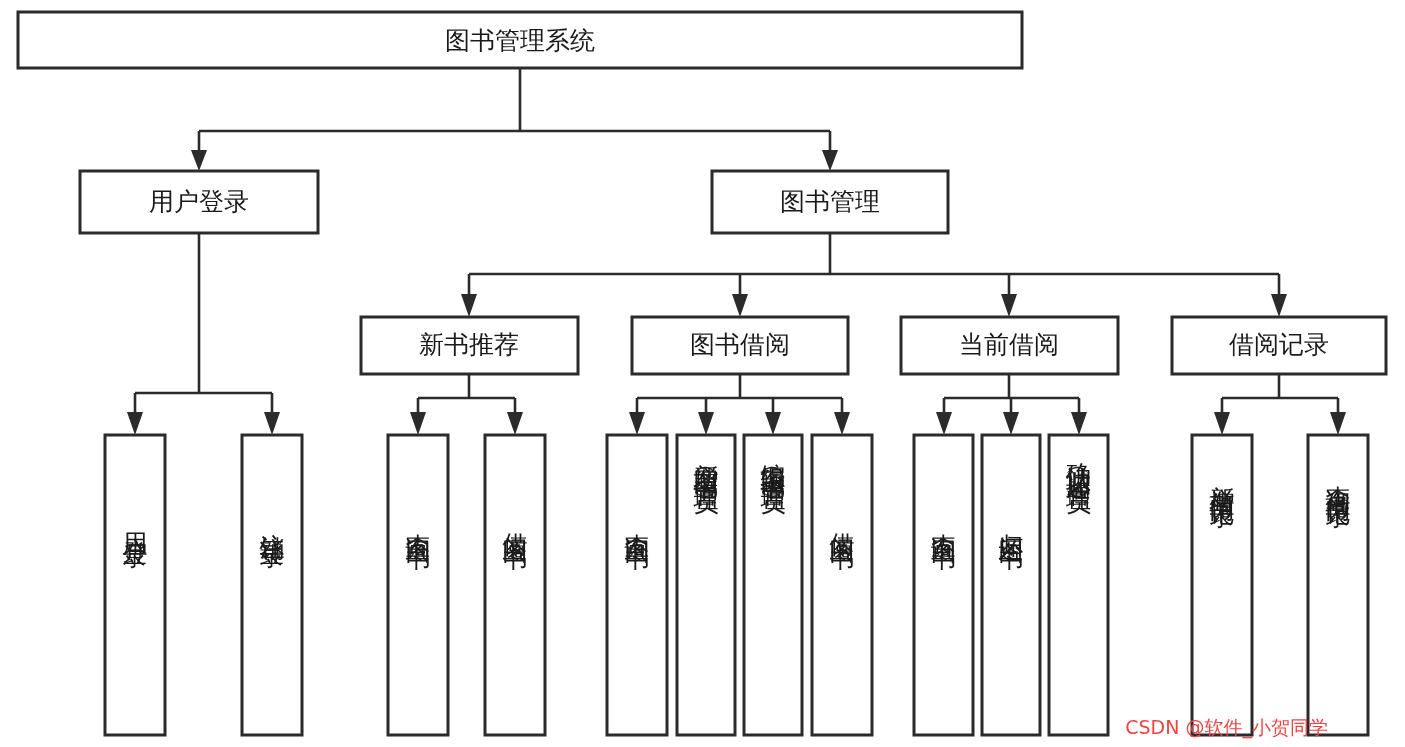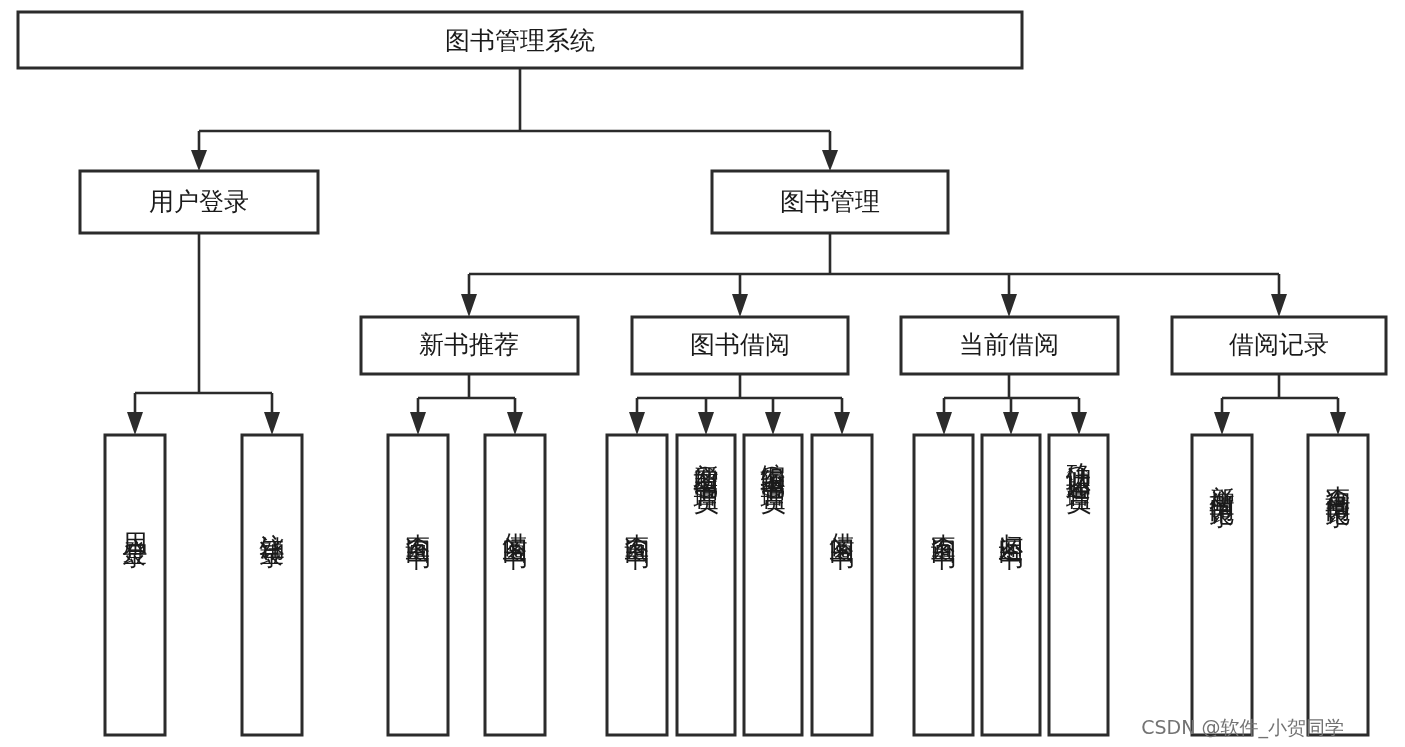--- a/index.html
+++ b/index.html
@@ -67,25 +67,25 @@
     text-orientation: upright;
     font-family: "DejaVu Sans", "Liberation Sans", sans-serif;
     font-size: 25px;
     line-height: 1.0;
     color: #1a1a1a;
     letter-spacing: 4px;
     white-space: nowrap;
   }
   .watermark {
     position: absolute;
-    right: 8px;
+    right: 24px;
     bottom: 6px;
     font-family: "DejaVu Sans", "Liberation Sans", sans-serif;
     font-size: 19px;
-    color: #737373;
+    color: #ef4444;
     white-space: nowrap;
     user-select: none;
   }
 </style>
 </head>
 <body>
 
 <div id="diagram-root">
 
   <svg id="flow-svg" viewBox="0 0 1405 747">

